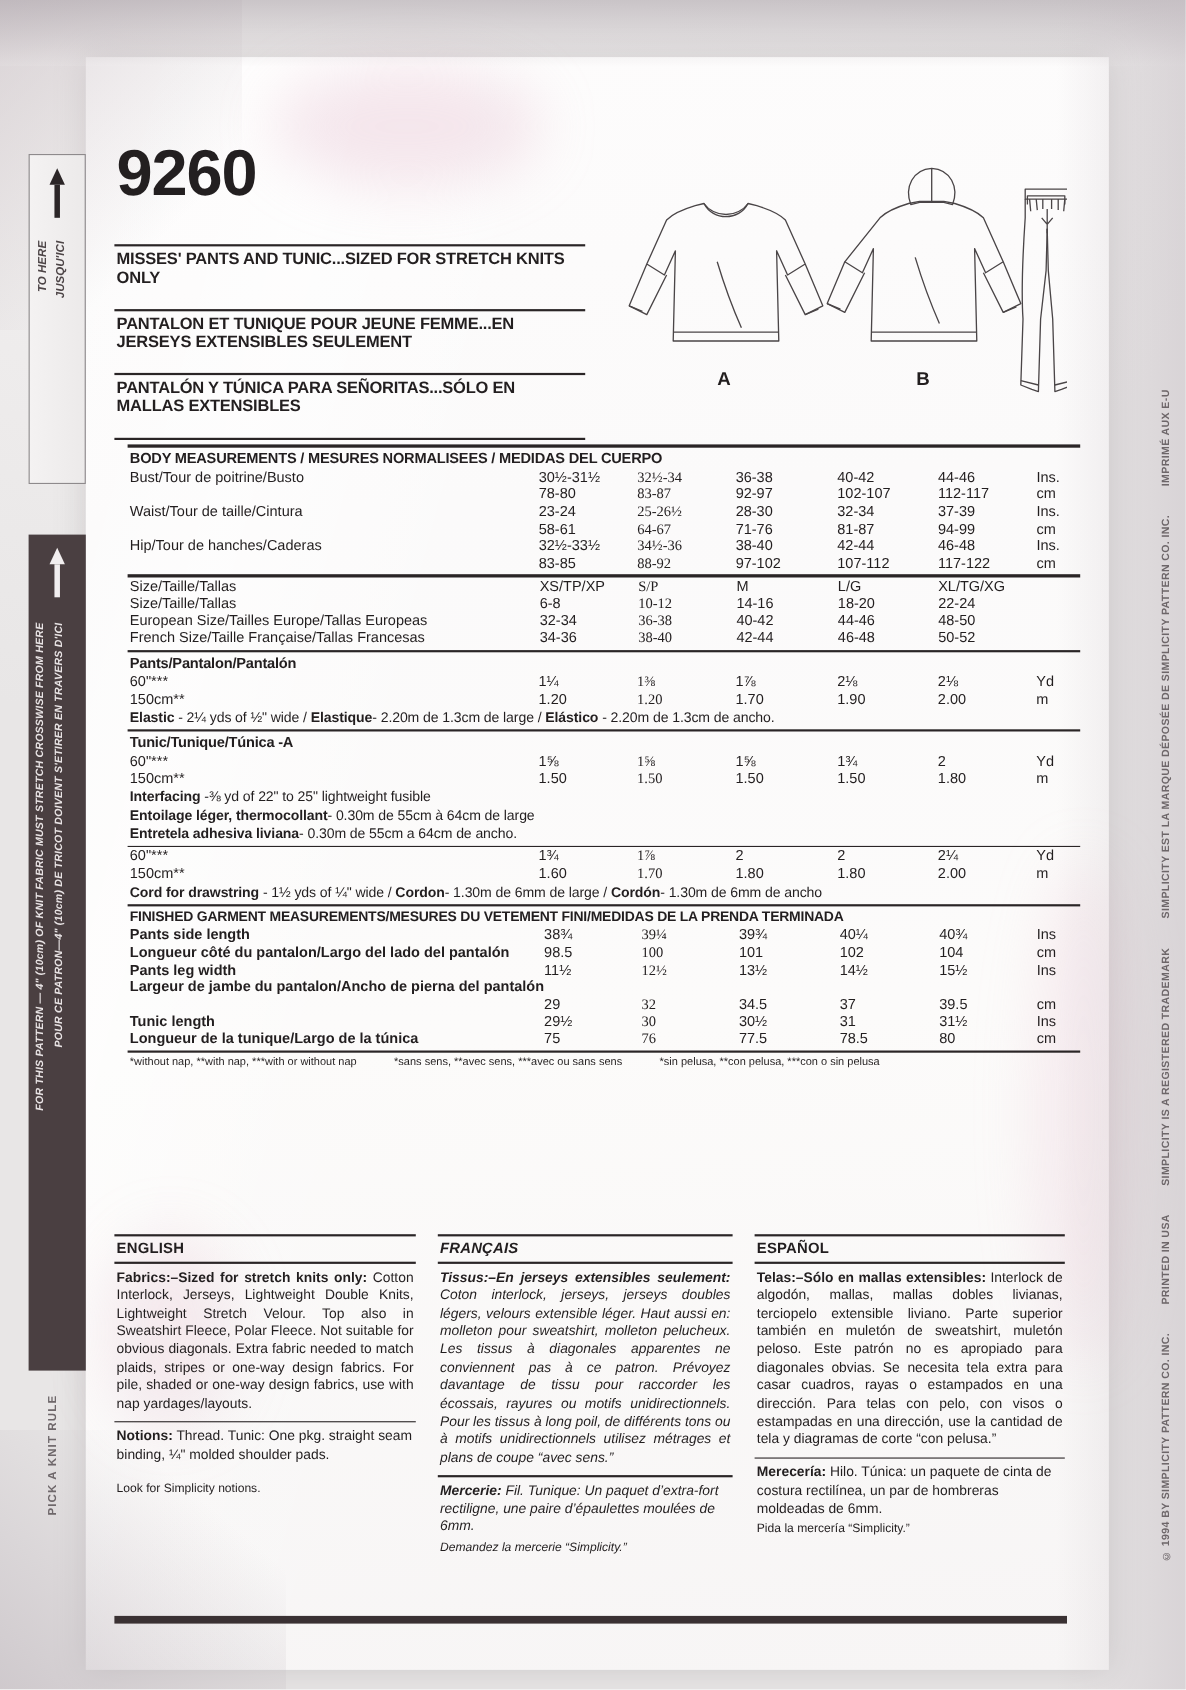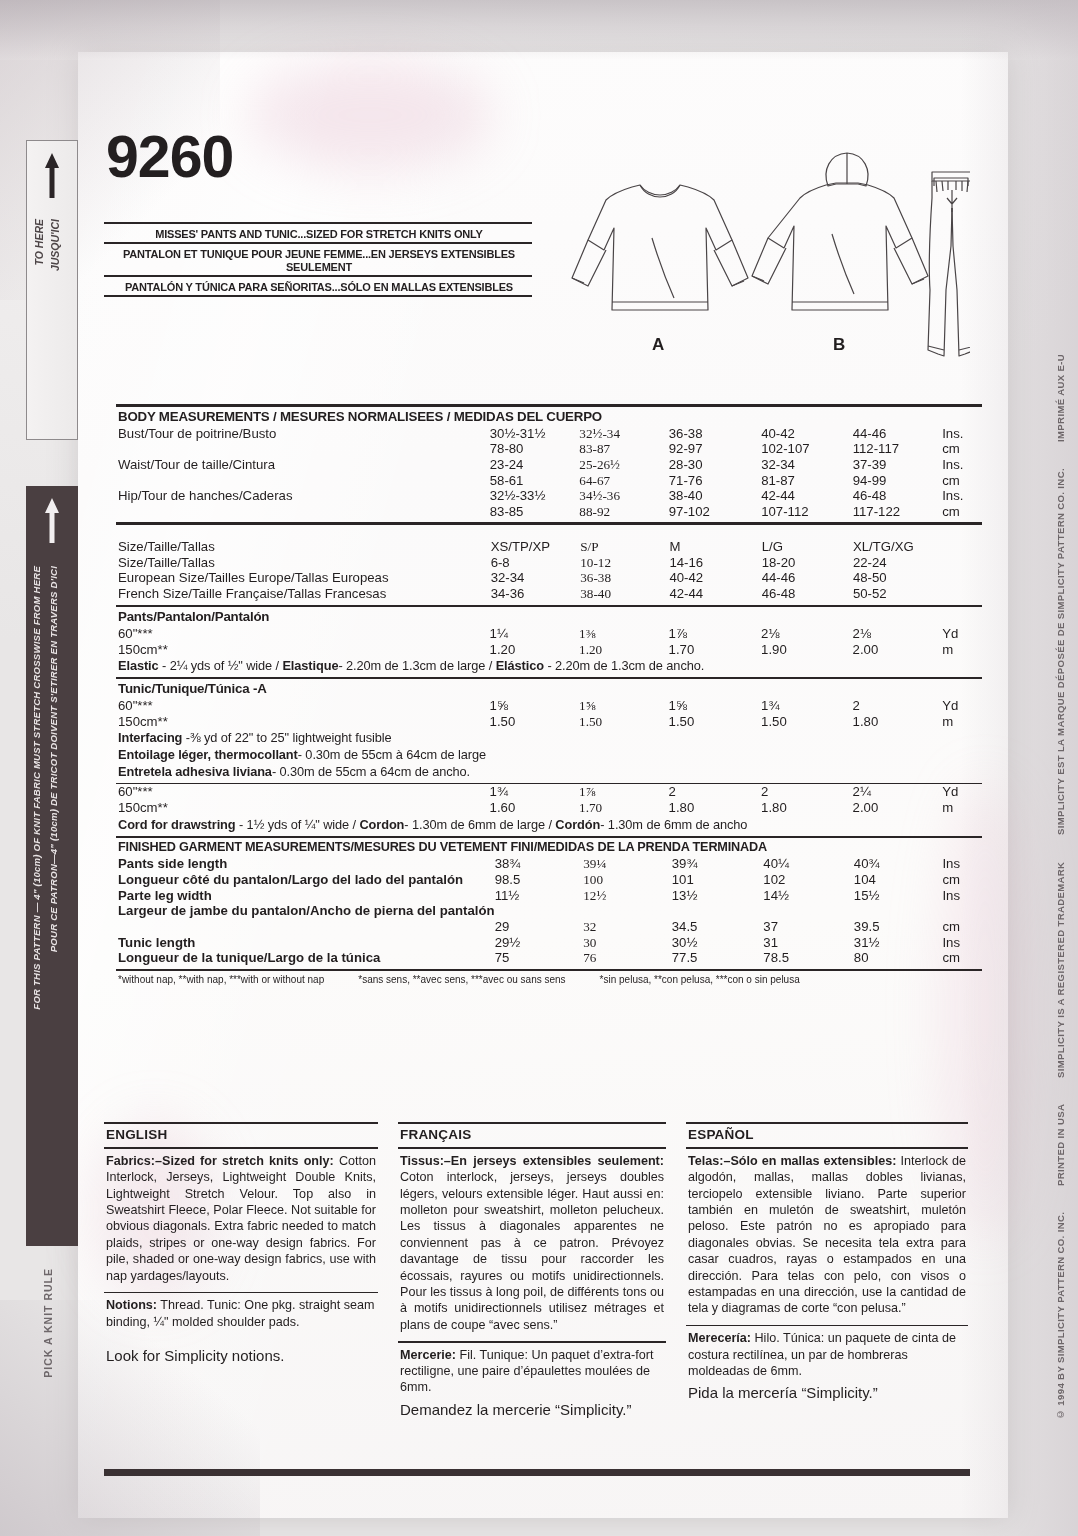--- a/index.html
+++ b/index.html
@@ -68,28 +68,27 @@
     left: 4px;
     top: 222px;
     width: 428px;
   }
   .titleblock .rule {
     height: 2px;
     background: #2a2526;
     margin: 0;
   }
   .title-line {
-    font-size: 11px;
+    font-size: 15px;
     font-weight: bold;
     line-height: 1.12;
     color: #231f20;
     letter-spacing: -0.2px;
-    padding: 4px 0 2px 2px;
+    padding: 4px 0 19px 2px;
     text-transform: uppercase;
-    text-align: center;
   }
 
   
   .figures {
     position: absolute;
     left: 440px;
     top: 150px;
     width: 430px;
     height: 240px;
   }
@@ -153,21 +152,21 @@
   .langs {
     position: absolute;
     left: 4px;
     top: 1122px;
     width: 866px;
     display: flex;
     gap: 0;
     color: #221e1f;
   }
   .langcol { width: 288px; padding-right: 14px; box-sizing: border-box; }
-  .langcol:nth-child(2) { padding-left: 6px; }
+  .langcol:nth-child(2) { padding-left: 6px; font-style: italic; }
   .langcol:nth-child(3) { padding-left: 6px; padding-right: 0; }
   .lang-top-rule { height: 2.4px; background: #2a2526; }
   .lang-mid-rule { height: 1.6px; background: #2a2526; margin-top: 2px; }
   .lang-name {
     font-size: 13.5px;
     font-weight: bold;
     letter-spacing: 0.2px;
     padding: 3px 0 3px 2px;
   }
   .para {
@@ -176,21 +175,21 @@
     text-align: justify;
     padding: 4px 2px 2px 2px;
     hyphens: none;
   }
   .notions-rule { height: 1.6px; background: #2a2526; margin-top: 6px; }
   .notions {
     font-size: 12.6px;
     line-height: 1.30;
     padding: 4px 2px 2px 2px;
   }
-  .notions-tail { font-size: 15px; line-height: 1.3; padding: 14px 2px 2px 2px; }
+  .notions-tail { font-size: 11px; line-height: 1.3; padding: 14px 2px 2px 2px; }
 
   .bottom-bar {
     position: absolute;
     left: 104px;
     top: 1469px;
     width: 866px;
     height: 7px;
     background: #3a3133;
   }
 
@@ -396,21 +395,21 @@
               <td class="c2">88-92</td>
               <td class="c3">97-102</td>
               <td class="c4">107-112</td>
               <td class="c5">117-122</td>
               <td class="un">cm</td>
             </tr>
           </tbody>
       </table>
 
       <div class="sec-rule-thick" style="margin-top:3px;"></div>
-      <table class="tbl" style="margin-top:14px;">
+      <table class="tbl" style="margin-top:0;">
         <tbody>
             <tr>
               <td class="lbl">Size/Taille/Tallas</td>
               <td class="c1">XS/TP/XP</td>
               <td class="c2">S/P</td>
               <td class="c3">M</td>
               <td class="c4">L/G</td>
               <td class="c5">XL/TG/XG</td>
               <td class="un"></td>
             </tr>
@@ -549,21 +548,21 @@
             <tr>
               <td class="lbl bold">Longueur côté du pantalon/Largo del lado del pantalón</td>
               <td class="c1">98.5</td>
               <td class="c2">100</td>
               <td class="c3">101</td>
               <td class="c4">102</td>
               <td class="c5">104</td>
               <td class="un">cm</td>
             </tr>
             <tr>
-              <td class="lbl bold">Parte leg width</td>
+              <td class="lbl bold">Pants leg width</td>
               <td class="c1">11½</td>
               <td class="c2">12½</td>
               <td class="c3">13½</td>
               <td class="c4">14½</td>
               <td class="c5">15½</td>
               <td class="un">Ins</td>
             </tr>
             <tr>
               <td class="lbl bold">Largeur de jambe du pantalon/Ancho de pierna del pantalón</td>
               <td class="c1"></td>

